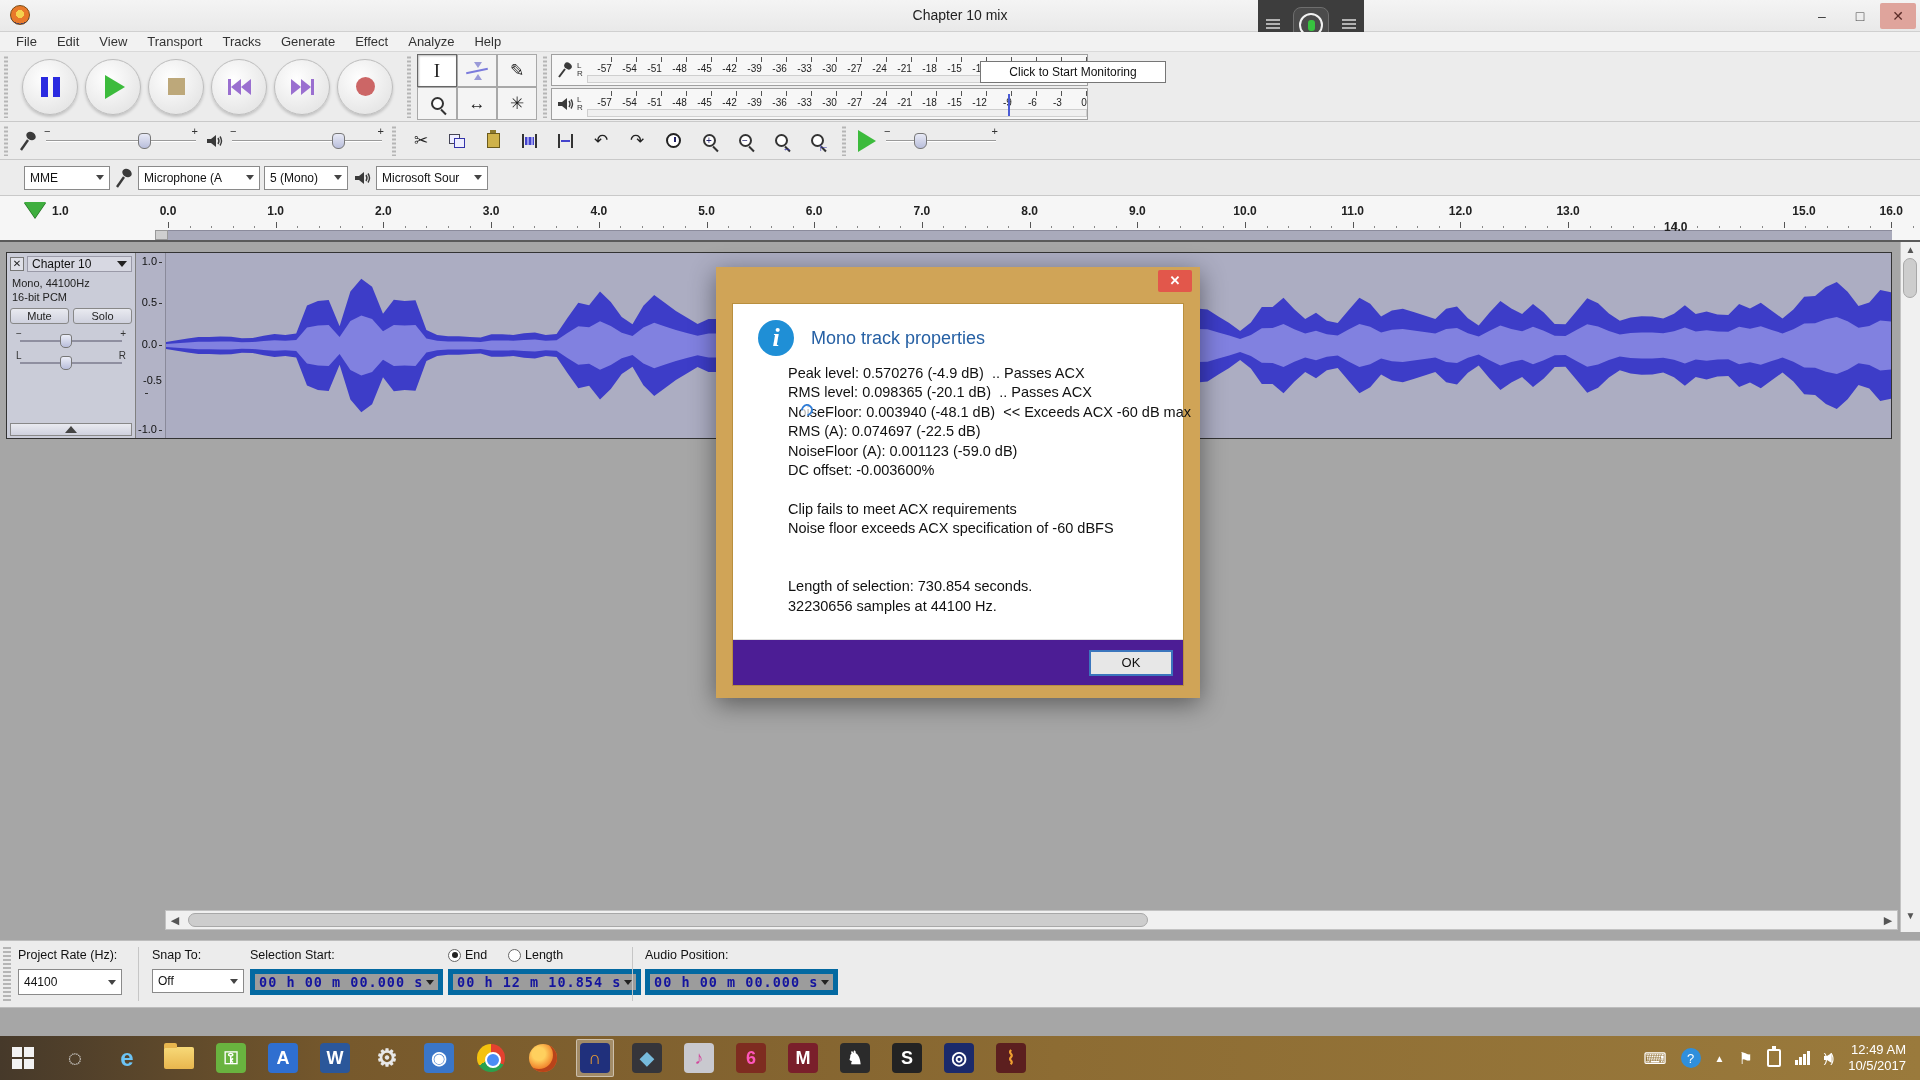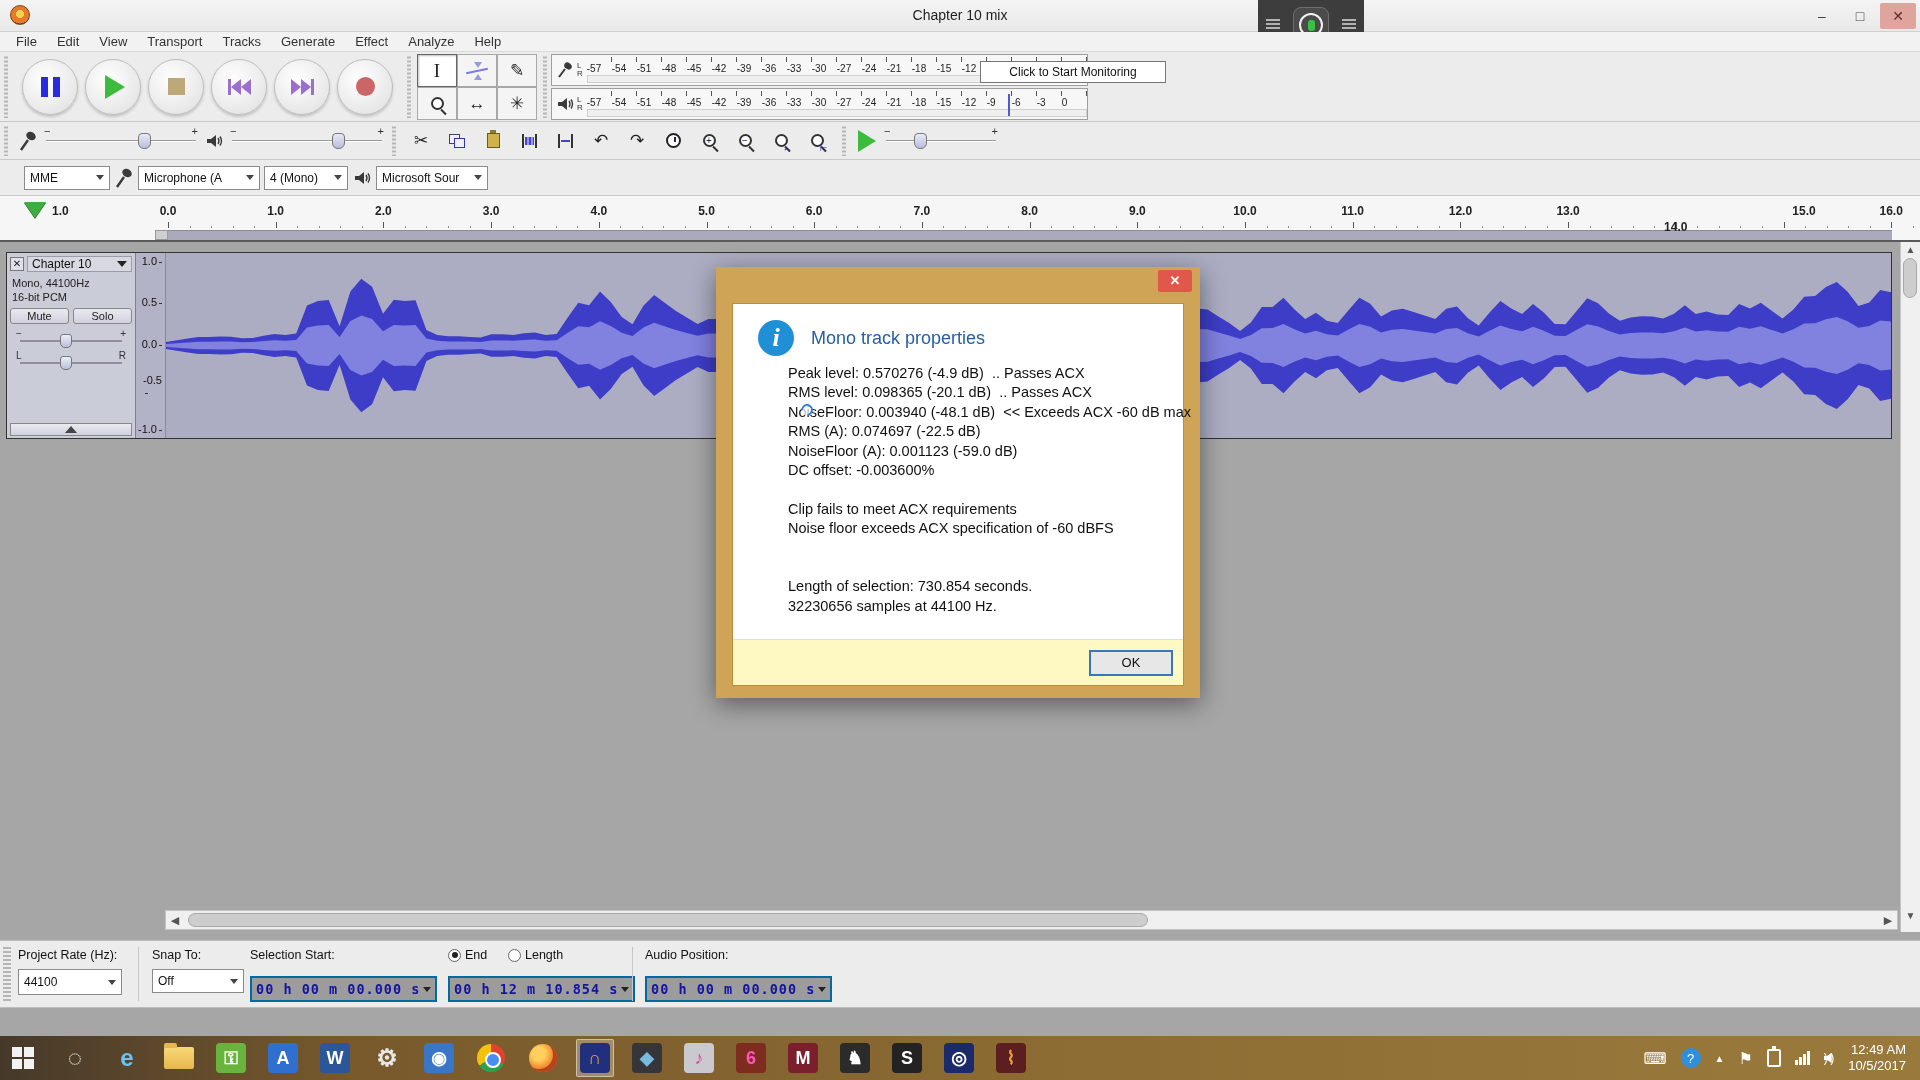--- a/index.html
+++ b/index.html
@@ -56,21 +56,21 @@
   .env i.t1 { top:-2px; border-top:6px solid #9a9ad8; } .env i.t2 { bottom:-2px; border-bottom:6px solid #9a9ad8; }
   .mag { position:relative; width:13px; height:13px; border:2px solid #333; border-radius:50%; background:#fff; font-size:10px; line-height:9px; text-align:center; color:#226; }
   .mag:after { content:""; position:absolute; right:-5px; bottom:-5px; width:7px; height:2px; background:#333; transform:rotate(45deg); }
 
   
   .meter { display:flex; align-items:stretch; border:1px solid #9f9f9f; background:#f7f7f7; margin:1px 0; height:32px; }
   .meter-iconcol { display:flex; align-items:center; padding:0 4px; gap:3px; }
   .lr { display:flex; flex-direction:column; font-size:8px; line-height:8px; color:#333; }
   .meter-scale { position:relative; width:500px; }
   .mlabels { position:absolute; left:0; right:0; top:8px; display:flex; }
-  .mlabels span { flex:1; text-align:left; font-size:10px; color:#222; }
+  .mlabels span { flex:1; text-align:right; font-size:10px; color:#222; }
   .mticks { position:absolute; left:0; right:0; top:2px; display:flex; }
   .mticks i { flex:1; border-right:1px solid #555; height:5px; }
   .mbar { position:absolute; left:0; right:0; bottom:2px; height:8px; background:#efefef; border:1px solid #cfcfcf; }
   #play-cursor { position:absolute; width:2px; height:22px; top:5px; background:#4a5bd4; }
   #monitor-tooltip { position:absolute; left:980px; top:61px; width:186px; height:22px; background:#fff; border:1px solid #767676; font-size:12px; color:#111; display:flex; align-items:center; justify-content:center; z-index:5; }
 
   
   .sliderline { position:relative; width:150px; height:20px; }
   .sliderline .rail { position:absolute; left:0; right:0; top:9px; height:2px; background:#9a9a9a; border-bottom:1px solid #fff; }
   .sliderline .minus,.sliderline .plus { position:absolute; top:-6px; font-size:11px; color:#333; }
@@ -145,29 +145,29 @@
   #dialog { position:absolute; left:716px; top:267px; width:484px; height:431px; background:#d0a457; box-shadow:0 6px 24px rgba(0,0,0,.45); }
   #dlg-titlebar { height:36px; display:flex; align-items:center; justify-content:center; }
   #dlg-title { font-size:15px; color:#3b3b3b; }
   #dlg-close { position:absolute; top:3px; right:8px; width:34px; height:22px; background:#e2574b; border-radius:2px; color:#fff; font-size:13px; line-height:22px; text-align:center; font-weight:bold; }
   #dlg-body { position:absolute; left:16px; top:36px; width:452px; bottom:12px; background:#fff; border:1px solid #b98f3e; }
   #dlg-info-icon { position:absolute; left:25px; top:16px; width:36px; height:36px; border-radius:50%; background:#1f8fd6; color:#fff; font-family:"Liberation Serif",serif; font-style:italic; font-weight:bold; font-size:26px; text-align:center; line-height:36px; }
   #dlg-heading { position:absolute; left:78px; top:24px; font-size:18px; color:#2660a4; }
   #dlg-lines { position:absolute; left:55px; top:60px; right:8px; font-size:14.5px; color:#111; }
   .dlg-line { white-space:pre; height:19.4px; line-height:19.4px; }
   #busy-cursor { position:absolute; left:68px; top:100px; width:12px; height:12px; border:2.5px solid #2f7cd6; border-bottom-color:transparent; border-radius:50%; transform:rotate(40deg); background:rgba(255,255,255,.7); }
-  #dlg-footer { position:absolute; left:0; right:0; bottom:0; height:46px; background:#fef9c3; border-top:1px solid #dfdfdf; }
+  #dlg-footer { position:absolute; left:0; right:0; bottom:0; height:46px; background:#4c1d95; border-top:1px solid #dfdfdf; }
   #ok-button { position:absolute; right:10px; top:10px; width:84px; height:26px; background:#e7e7e7; border:2px solid #3b76bd; font-size:13px; color:#111; text-align:center; line-height:22px; }
 
   
   #selbar { position:absolute; left:0; top:940px; width:1920px; height:68px; background:#ececec; border-top:1px solid #bdbdbd; border-bottom:1px solid #bdbdbd; }
   .sb-label { position:absolute; top:7px; font-size:12.5px; color:#111; }
   .sb-ctl { position:absolute; top:28px; }
   .sb-combo { width:104px; height:26px; }
-  .timefield { height:26px; background:#9c9c9c; border:2px solid #0369a1; color:#14149e; font-family:"DejaVu Sans Mono",monospace; font-size:13.5px; font-weight:bold; display:flex; align-items:center; padding:0 4px; letter-spacing:1px;margin-top:7px; }
+  .timefield { height:26px; background:#9c9c9c; border:5px solid #0369a1; color:#14149e; font-family:"DejaVu Sans Mono",monospace; font-size:13.5px; font-weight:bold; display:flex; align-items:center; padding:0 4px; letter-spacing:1px; }
   .timefield .chev { width:0; height:0; border-left:4px solid transparent; border-right:4px solid transparent; border-top:5px solid #222; margin-left:3px; }
   .radio { position:absolute; top:7px; display:flex; align-items:center; gap:4px; font-size:12.5px; color:#111; }
   .rdot { width:13px; height:13px; border:1px solid #666; border-radius:50%; background:#fff; display:flex; align-items:center; justify-content:center; }
   .rdot.on:after { content:""; width:6px; height:6px; border-radius:50%; background:#222; }
   .sb-sep { position:absolute; top:6px; bottom:6px; width:1px; background:#c6c6c6; }
   #selbar-grip { position:absolute; left:3px; top:6px; bottom:6px; width:8px; background:repeating-linear-gradient(#b5b5b5 0 2px, transparent 2px 4px); }
 
   
   #statusbar { position:absolute; left:0; top:1008px; width:1920px; height:28px; background:#f0f0f0; border-top:1px solid #bdbdbd; font-size:13px; color:#222; display:flex; align-items:center; padding-left:46px; }
 
@@ -502,21 +502,21 @@
       </div>
     <svg class="svg-ic" width="20" height="22" viewBox="0 0 20 22">
       <ellipse cx="13" cy="6" rx="5" ry="4" fill="#3a3a3a" transform="rotate(35 13 6)"></ellipse>
       <line x1="10" y1="10" x2="3" y2="20" stroke="#3a3a3a" stroke-width="2.4"></line>
     </svg>
     <div class="combo" style="width:122px">
         <span>Microphone (A</span>
         <i class="chev"></i>
       </div>
     <div class="combo" style="width:84px">
-        <span>4 (Mono)</span>
+        <span>5 (Mono)</span>
         <i class="chev"></i>
       </div>
     <svg class="svg-ic" width="20" height="18" viewBox="0 0 18 18">
       <polygon points="2,7 6,7 11,3 11,15 6,11 2,11" fill="#3a3a3a"></polygon>
       <path d="M13 6 q2 3 0 6 M15 4.5 q3 4.5 0 9" stroke="#3a3a3a" stroke-width="1.4" fill="none"></path>
     </svg>
     <div class="combo" style="width:112px">
         <span>Microsoft Sour</span>
         <i class="chev"></i>
       </div>

